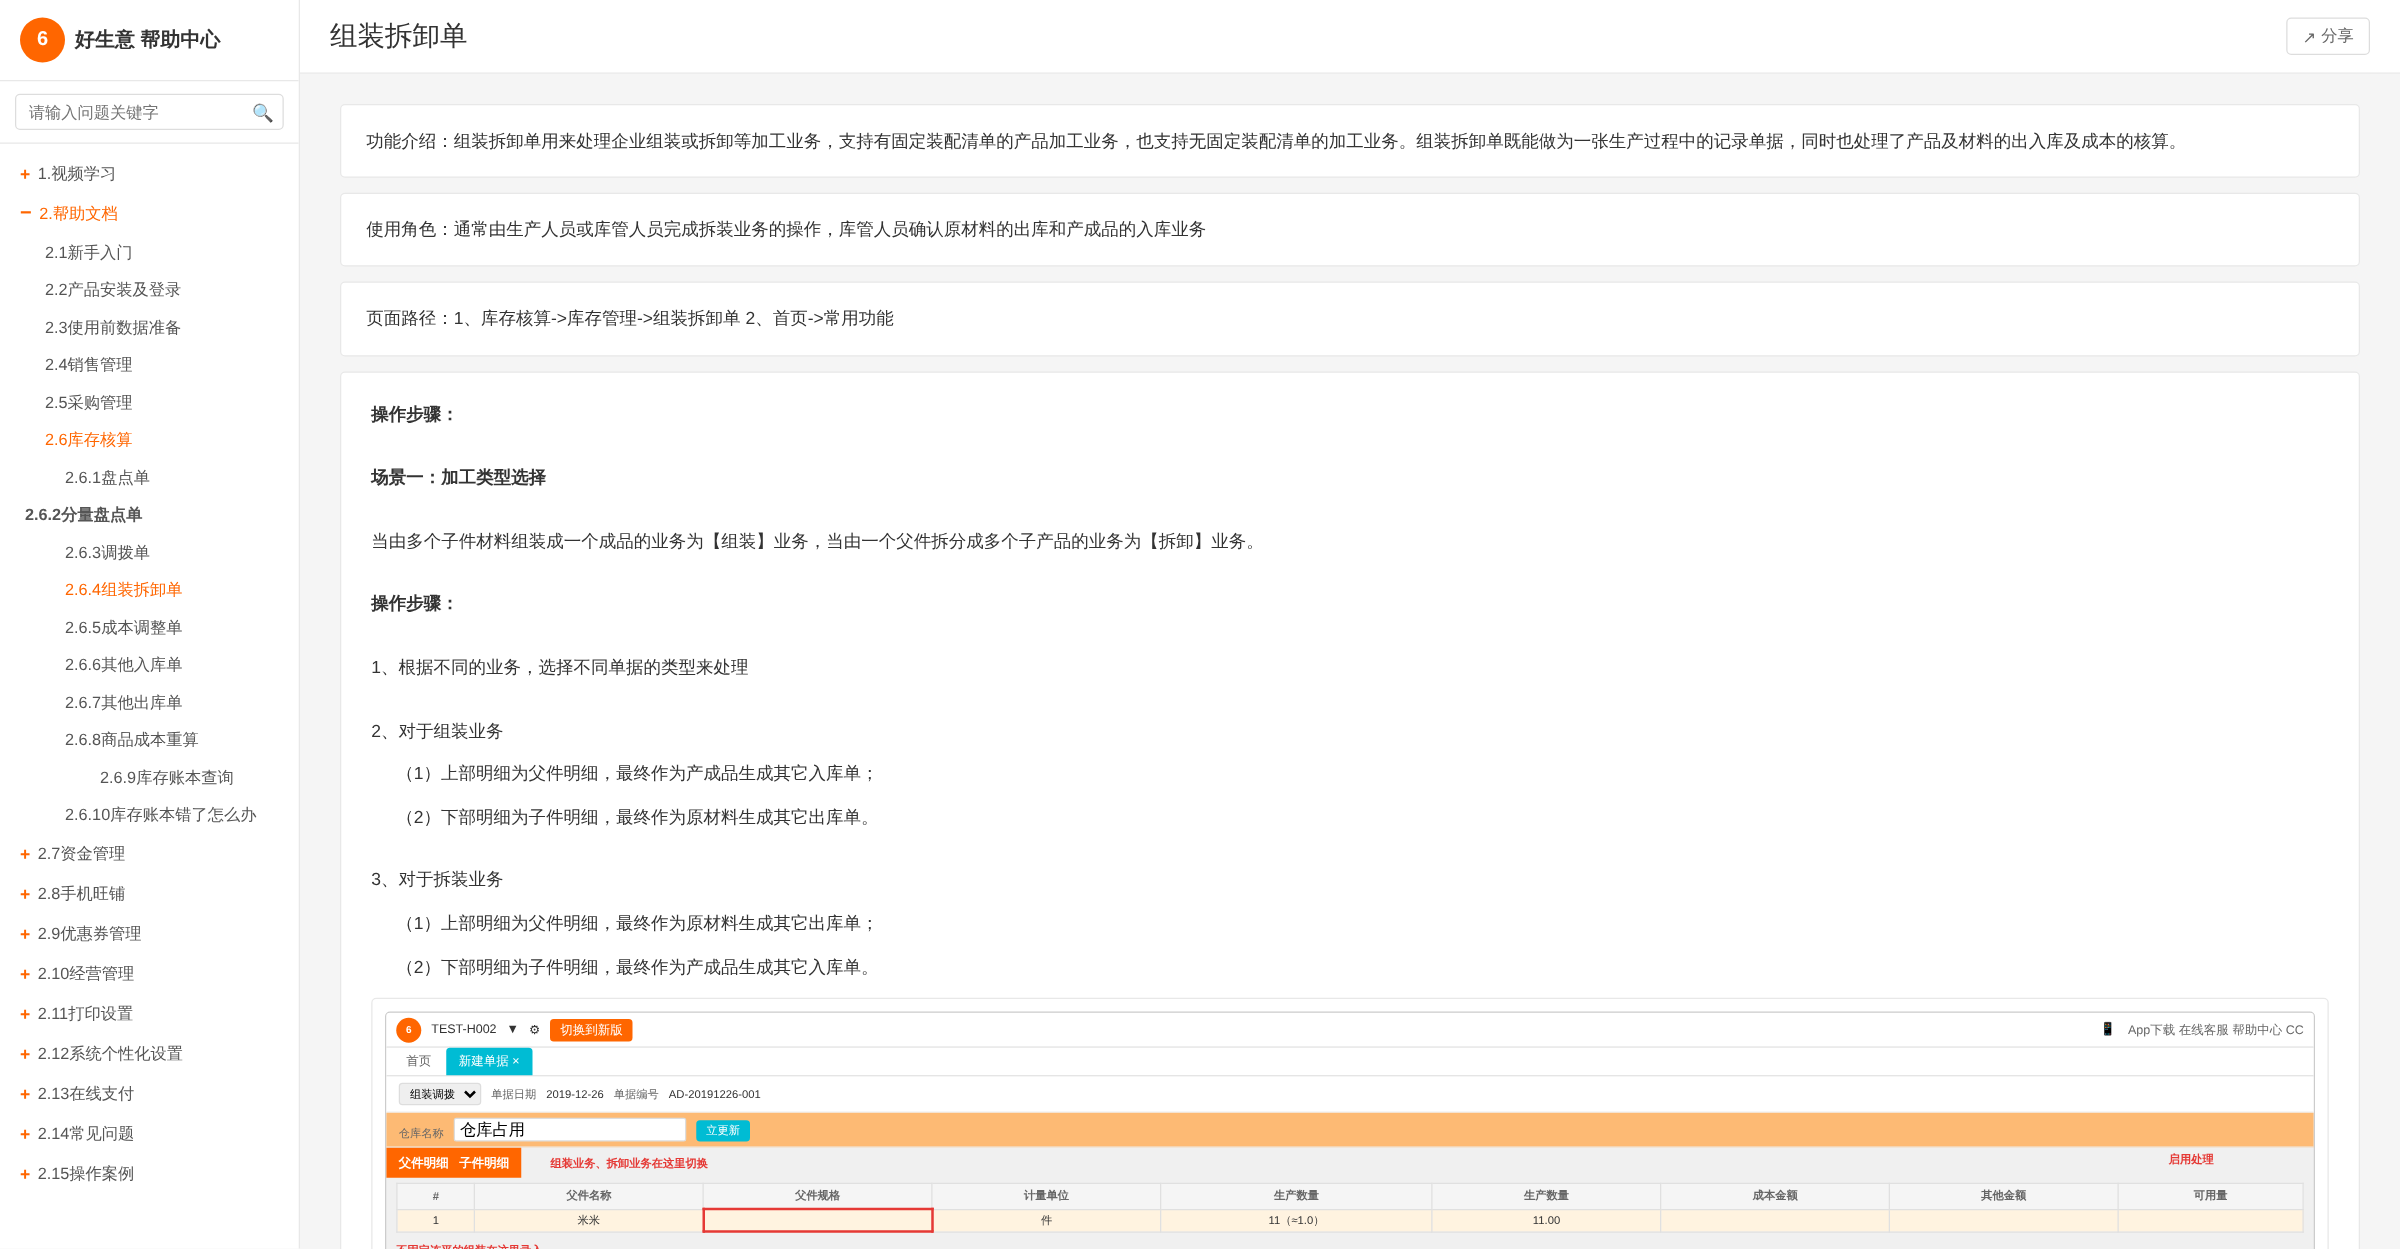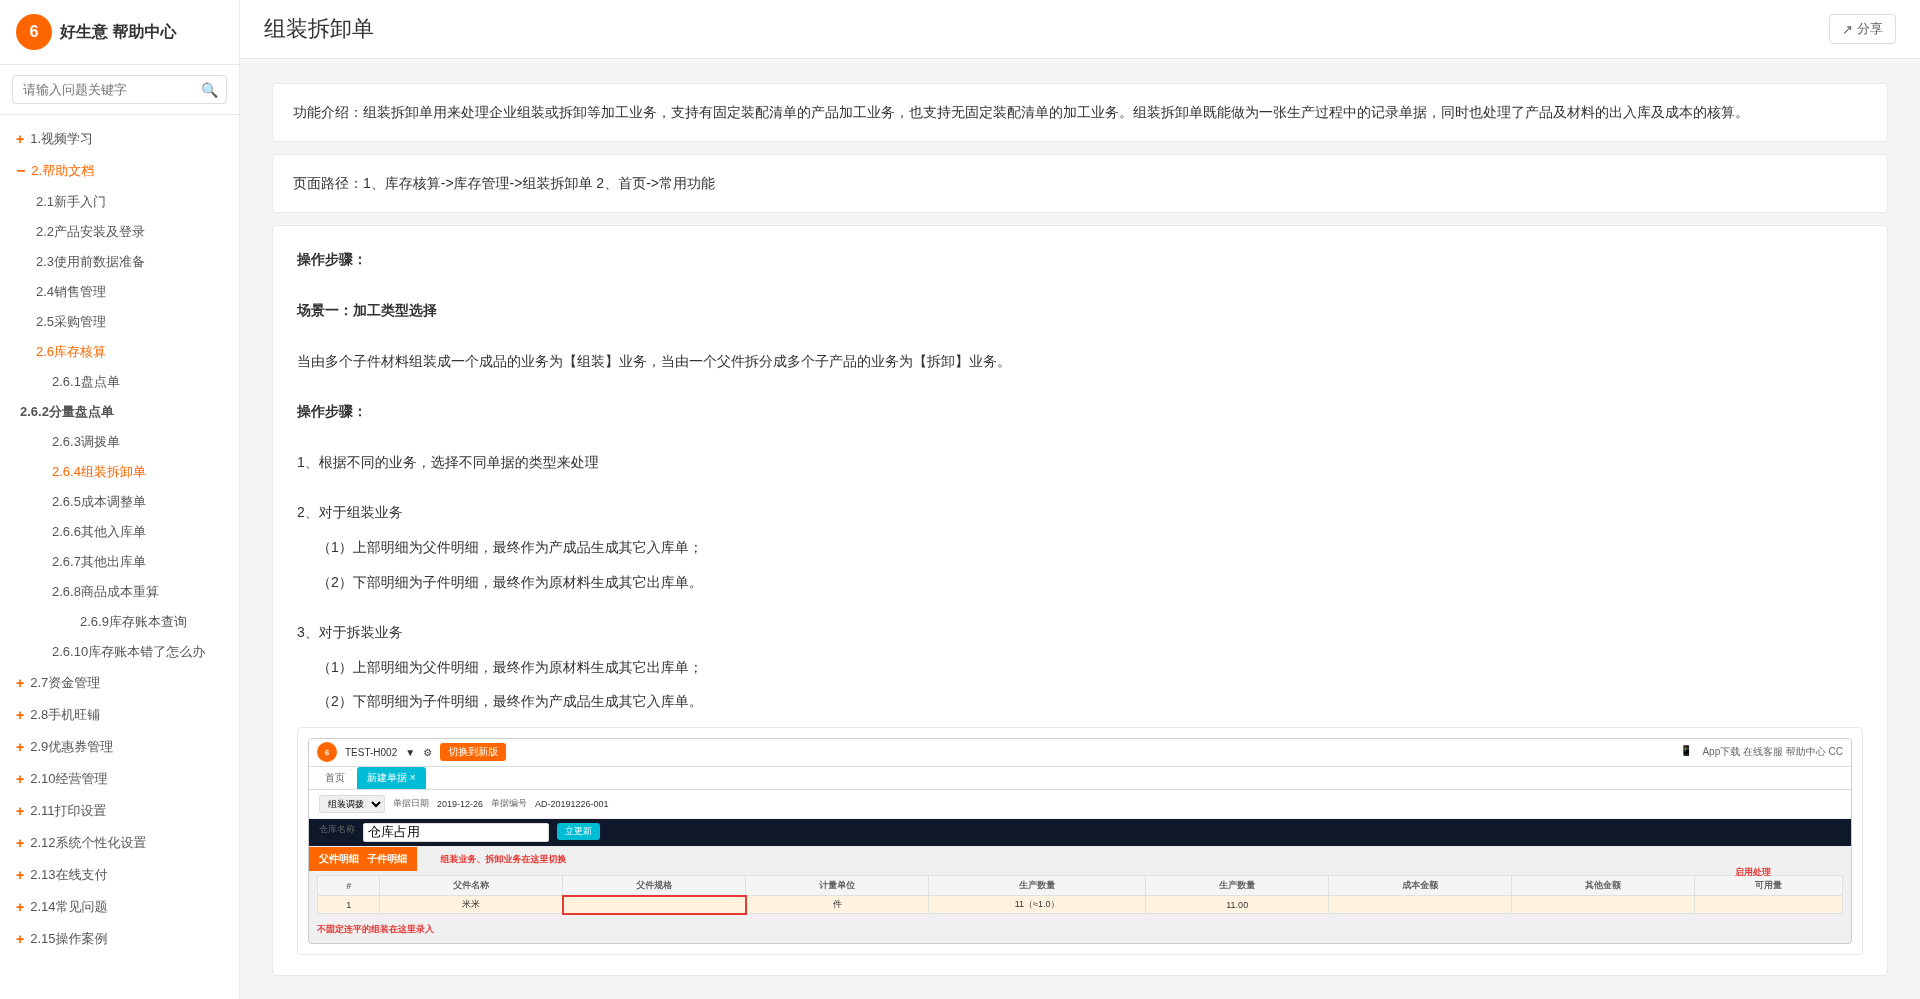--- a/index.html
+++ b/index.html
@@ -145,20 +145,23 @@
       <span>↗</span>
       <span>分享</span>
     </button>
   </div>
   <div class="main-content">
 
     <div class="info-box">
       <span>功能介绍：组装拆卸单用来处理企业组装或拆卸等加工业务，支持有固定装配清单的产品加工业务，也支持无固定装配清单的加工业务。组装拆卸单既能做为一张生产过程中的记录单据，同时也处理了产品及材料的出入库及成本的核算。</span>
     </div>
 
+    <div class="info-box">
+      <span>使用角色：通常由生产人员或库管人员完成拆装业务的操作，库管人员确认原材料的出库和产成品的入库业务</span>
+    </div>
 
     <div class="info-box">
       <span>页面路径：1、库存核算-&gt;库存管理-&gt;组装拆卸单 2、首页-&gt;常用功能</span>
     </div>
 
     <div class="content-block">
       <p class="bold">操作步骤：</p>
       <br>
       <p class="bold">场景一：加工类型选择</p>
       <br>
@@ -200,32 +203,32 @@
           <div style="background:#fff;padding:5px 10px;border-bottom:1px solid #eee;display:flex;align-items:center;gap:8px;flex-wrap:wrap;">
             <select style="border:1px solid #ddd;border-radius:3px;padding:2px 4px;font-size:9px;">
               <option>组装调拨</option>
             </select>
             <span style="font-size:9px;color:#666;">单据日期</span>
             <span style="font-size:9px;color:#333;">2019-12-26</span>
             <span style="font-size:9px;color:#666;">单据编号</span>
             <span style="font-size:9px;color:#333;">AD-20191226-001</span>
           </div>
 
-          <div style="background:#0f172a;padding:4px 10px;border-bottom:1px solid #eee;display:flex;align-items:flex-start;gap:8px;">
+          <div style="background:#fdba74;padding:4px 10px;border-bottom:1px solid #eee;display:flex;align-items:flex-end;gap:8px;">
             <span style="font-size:9px;color:#666;">仓库名称</span>
             <input style="border: 1px solid rgb(221, 221, 221); border-radius: 2px; padding: 1px 4px; font-size: 13px; min-width: 80px;" value="仓库占用">
             <button style="background:#00bcd4;color:white;border:none;border-radius:3px;padding:2px 8px;font-size:9px;cursor:pointer;">立更新</button>
           </div>
 
           <div style="position:relative;">
             <div style="background:#ff6600;color:white;padding:5px 10px;font-size:10px;font-weight:bold;display:inline-block;">
               父件明细 &nbsp; 子件明细
             </div>
             <span style="color:#e53935;font-size:9px;font-weight:bold;margin-left:20px;">组装业务、拆卸业务在这里切换</span>
-            <span style="color:#e53935;font-size:9px;font-weight:bold;position:absolute;right:80px;top:19px;">启用处理</span>
+            <span style="color:#e53935;font-size:9px;font-weight:bold;position:absolute;right:80px;top:3px;">启用处理</span>
           </div>
 
           <div style="padding:4px 8px;">
             <table class="ms-table">
               <thead>
                 <tr>
                   <th>#</th>
                   <th>父件名称</th>
                   <th>父件规格</th>
                   <th>计量单位</th>

